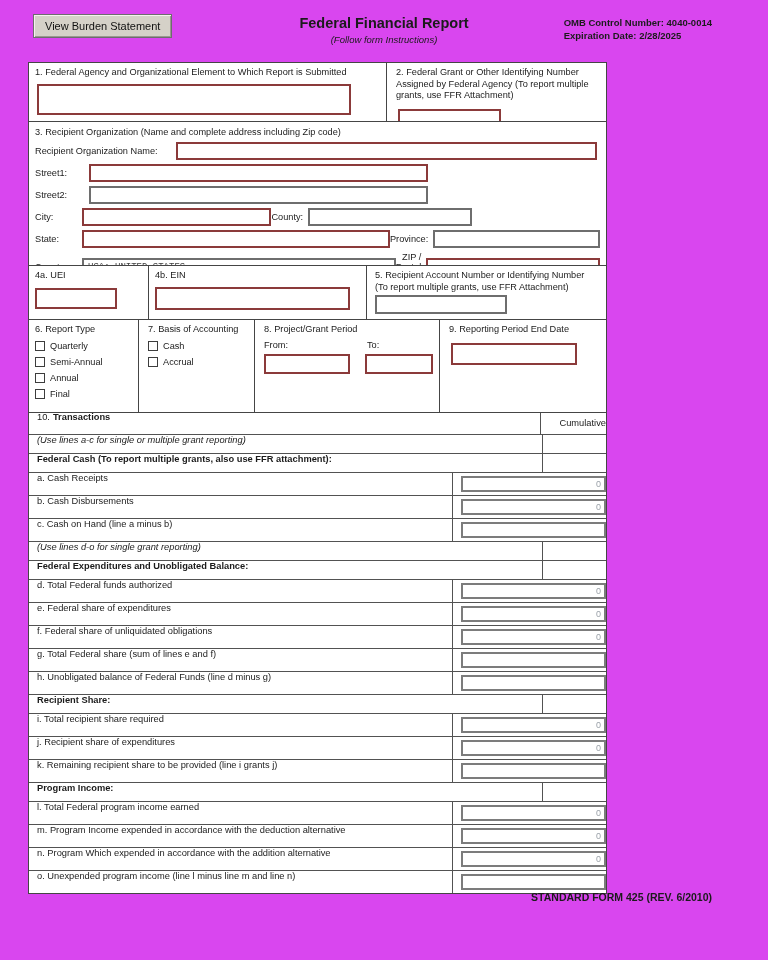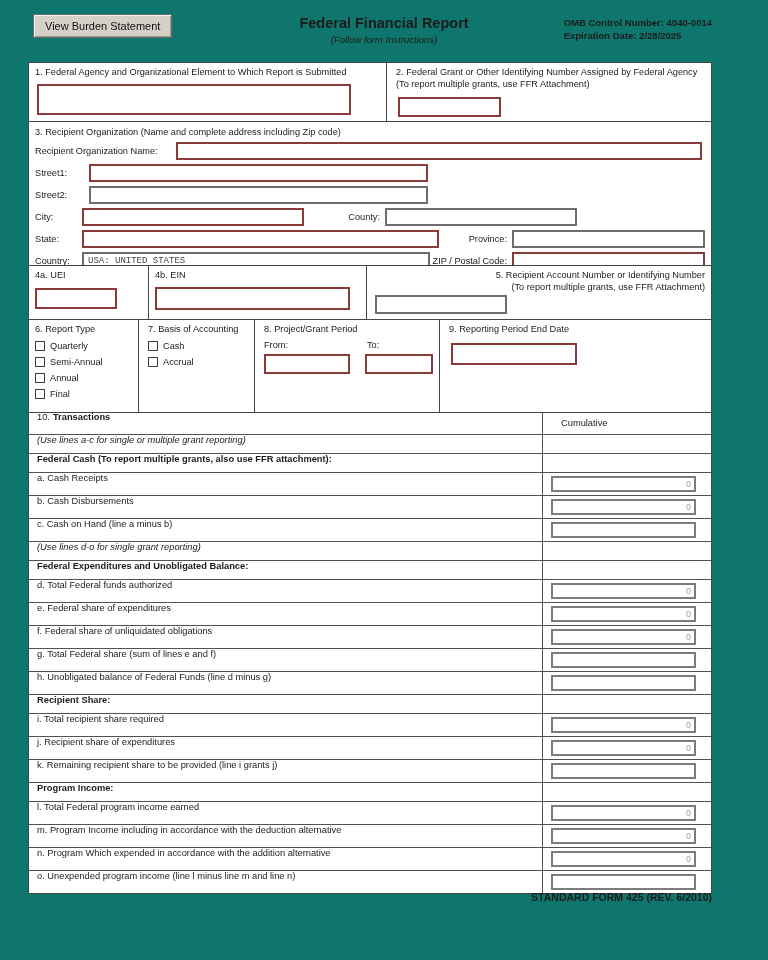--- a/index.html
+++ b/index.html
@@ -1,29 +1,29 @@
 <!DOCTYPE html>
 <html><head>
 <meta charset="utf-8">
 <style>
   html,body{margin:0;padding:0;background:#fff;}
   body{width:768px;height:960px;position:relative;font-family:"Liberation Sans",sans-serif;color:#1b1b1b;}
-  .page{position:absolute;inset:0;background:#0f766e;overflow:hidden;}
+  .page{position:absolute;inset:0;background:#d946ef;overflow:hidden;}
 
   
   .burden-btn{position:absolute;left:33px;top:14px;height:24px;padding:0 11px;font-size:11px;
     font-family:"Liberation Sans",sans-serif;color:#111;background:#d5d1c8;border:1px solid #6d6d6d;
     box-shadow:inset 1px 1px 0 #f4f2ee, inset -1px -1px 0 #9a978f;border-radius:0;cursor:pointer;}
   .title-block{position:absolute;left:0;right:0;top:15px;text-align:center;}
   .form-title{font-size:14.5px;font-weight:bold;}
   .form-subtitle{font-size:9.5px;margin-top:3px;font-style:italic;}
   .omb-block{position:absolute;right:56px;top:16px;font-size:9.5px;font-weight:bold;line-height:13px;white-space:nowrap;}
 
   
-  .form{position:absolute;left:28px;top:62px;width:684px;}
+  .form{position:absolute;left:28px;top:62px;width:579px;}
   .sec{box-sizing:border-box;border:1.5px solid #454545;margin-top:-1.5px;background:#fff;position:relative;}
   .sec.first{margin-top:0;}
   .rowflex{display:flex;align-items:stretch;}
   .cell{box-sizing:border-box;padding:4px 6px;position:relative;}
   .cell + .cell{border-left:1.5px solid #454545;}
   .lbl{font-size:9.2px;line-height:11.5px;}
   .field{box-sizing:border-box;background:#fff;}
   .red{border:2px solid #8b3a3a;}
   .gray{border:2px solid #6e6e6e;}
 
@@ -124,21 +124,21 @@
 
     <div class="sec rowflex" style="height:55px;">
       <div class="cell" style="width:119px;">
         <div class="lbl">4a. UEI</div>
         <div class="field red" style="width:82px;height:21px;margin-top:6px;"></div>
       </div>
       <div class="cell" style="width:218px;">
         <div class="lbl">4b. EIN</div>
         <div class="field red" style="width:195px;height:23px;margin-top:5px;"></div>
       </div>
-      <div class="cell" style="flex:1;padding-left:8px;text-align:right;">
+      <div class="cell" style="flex:1;padding-left:8px;">
         <div class="lbl">5. Recipient Account Number or Identifying Number</div>
         <div class="lbl">(To report multiple grants, use FFR Attachment)</div>
         <div class="field gray" style="width:132px;height:19px;margin-top:2px;"></div>
       </div>
     </div>
 
     <div class="sec rowflex" style="height:94px;">
       <div class="cell" style="width:109px;">
         <div class="lbl">6. Report Type</div>
         <div>
@@ -289,21 +289,21 @@
             <div class="tlabel">Program Income:</div>
             <div class="tval"></div>
           </div>
           <div class="trow tall normal">
             <div class="tlabel">l. Total Federal program income earned</div>
             <div class="tval">
               <div class="tinput">0</div>
             </div>
           </div>
           <div class="trow tall normal">
-            <div class="tlabel">m. Program Income including in accordance with the deduction alternative</div>
+            <div class="tlabel">m. Program Income expended in accordance with the deduction alternative</div>
             <div class="tval">
               <div class="tinput">0</div>
             </div>
           </div>
           <div class="trow tall normal">
             <div class="tlabel">n. Program Which expended in accordance with the addition alternative</div>
             <div class="tval">
               <div class="tinput">0</div>
             </div>
           </div>

